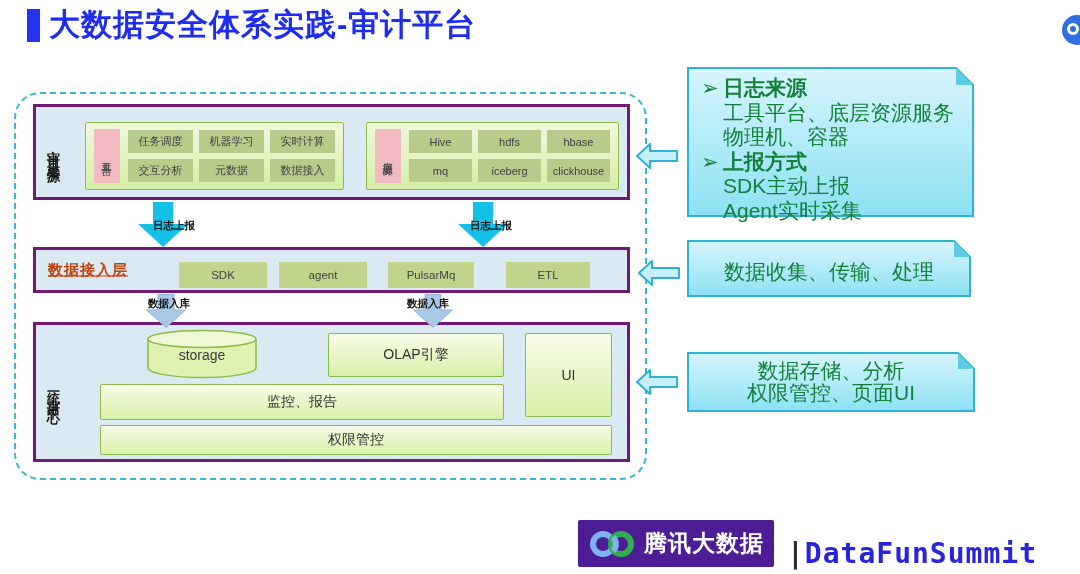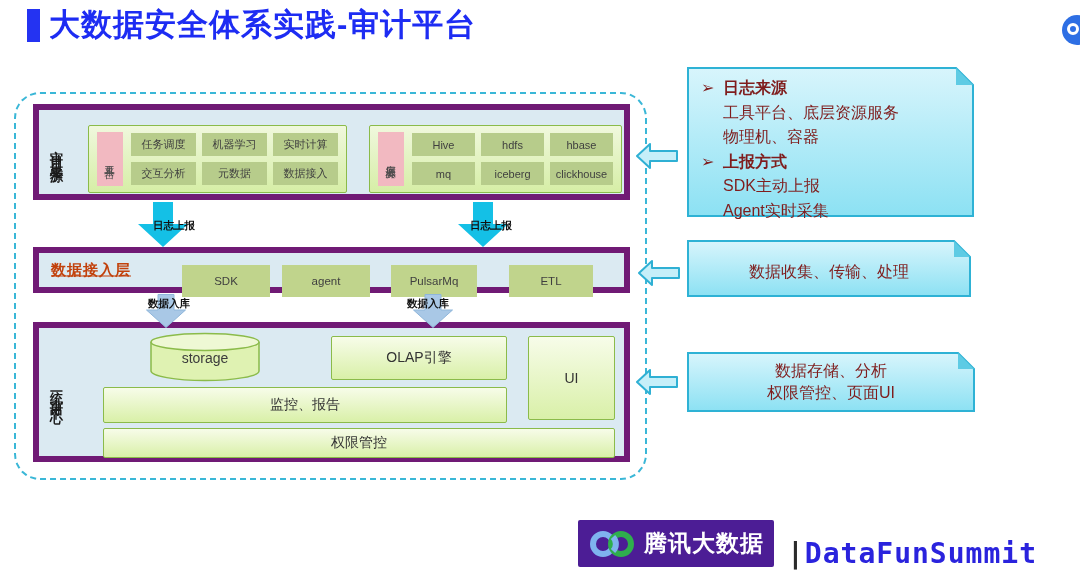--- a/index.html
+++ b/index.html
@@ -10,41 +10,41 @@
   
   .title-bar { position:absolute; left:27px; top:9px; width:13px; height:33px; background:#2433f2; }
   .page-title { position:absolute; left:49px; top:4px; font-size:31px; font-weight:bold; color:#1d2cf3; letter-spacing:1px; white-space:nowrap; }
   .corner-badge { position:absolute; left:1062px; top:15px; width:30px; height:30px; border-radius:50%; background:#2e6fe4; }
   .corner-badge .ring { position:absolute; left:5px; top:8px; width:12px; height:12px; border:3px solid #fff; border-radius:50%; }
 
   
   .frame { position:absolute; left:14px; top:92px; width:633px; height:388px; border:2px dashed #3ab7d7; border-radius:26px; }
 
   
-  .section { position:absolute; background:#dbeaf2; border:6px solid #701a75; }
+  .section { position:absolute; background:#dbeaf2; border:3px solid #701a75; }
   .vlabel { writing-mode:vertical-rl; text-orientation:upright; font-size:13px; font-weight:600; color:#1a1a1a; letter-spacing:4px; position:absolute; top:50%; transform:translateY(-50%); }
 
   
   .box-source { left:33px; top:104px; width:597px; height:96px; }
   .box-source .vlabel { left:8px; }
   .greenbox { position:absolute; top:15px; height:68px; background:linear-gradient(180deg,#f0f8dd 0%,#d6eea6 100%); border:1px solid #8bbb4a; border-radius:2px; display:flex; align-items:center; padding:6px 8px; gap:8px; }
   .greenbox-a { left:49px; width:259px; }
   .greenbox-b { left:330px; width:253px; }
   .pinkbox { width:26px; height:54px; background:#f2b9c1; display:flex; align-items:center; justify-content:center; writing-mode:vertical-rl; text-orientation:upright; font-size:10.5px; color:#4a4a4a; letter-spacing:1px; flex:0 0 26px; }
   .cellgrid { display:grid; grid-template-columns:repeat(3,1fr); gap:6px; flex:1; }
   .cell { height:23px; background:#b7cc8b; display:flex; align-items:center; justify-content:center; font-size:11px; color:#3f3f3f; white-space:nowrap; }
 
   
   .cyan-arrow { position:absolute; width:50px; height:45px; }
   .arrow-label { position:absolute; font-size:10.5px; font-weight:600; color:#111; white-space:nowrap; }
 
   
   .box-access { left:33px; top:247px; width:597px; height:46px; }
   .box-access .hlabel { position:absolute; left:12px; top:50%; transform:translateY(-50%); font-size:15px; font-weight:bold; color:#c2410c; letter-spacing:1px;text-decoration:underline; }
-  .chip { position:absolute; top:12px; height:32px; background:#c0d48c; display:flex; align-items:center; justify-content:center; font-size:11.5px; color:#3f3f3f; }
+  .chip { position:absolute; top:12px; height:26px; background:#c0d48c; display:flex; align-items:center; justify-content:center; font-size:11.5px; color:#3f3f3f; }
   .chip-sdk { left:143px; width:88px; }
   .chip-agent { left:243px; width:88px; }
   .chip-pulsar { left:352px; width:86px; }
   .chip-etl { left:470px; width:84px; }
 
   
   .pale-arrow { position:absolute; width:40px; height:34px; z-index:3; }
 
   
   .box-center { left:33px; top:322px; width:597px; height:140px; }
@@ -56,21 +56,21 @@
   .perm { left:64px; top:100px; width:512px; height:30px; }
   .cyl { position:absolute; left:110px; top:4px; width:112px; height:50px; }
   .cyl-label { position:absolute; left:110px; top:22px; width:112px; text-align:center; font-size:14px; color:#3c3c3c; }
 
   
   .out-arrow { position:absolute; width:42px; height:28px; }
 
   
   .callout { position:absolute; }
   .callout svg.bgshape { position:absolute; left:0; top:0; }
-  .callout .content { position:relative; z-index:2; font-size:16px; color:#7f1d1d; }
+  .callout .content { position:relative; z-index:2; font-size:21px; color:#15803d; }
   .co1 { left:687px; top:67px; width:287px; height:150px; }
   .co1 .content { padding:9px 10px 0 14px; line-height:24.5px; }
   .co-head { font-weight:bold; }
   .co-sub { padding-left:22px; }
   .bullet { display:inline-block; width:22px; }
   .co2 { left:687px; top:240px; width:284px; height:64px; }
   .co2 .content, .co3 .content { height:100%; display:flex; flex-direction:column; align-items:center; justify-content:center; text-align:center; line-height:22px; }
   .co3 { left:687px; top:352px; width:288px; height:60px; }
 
   

